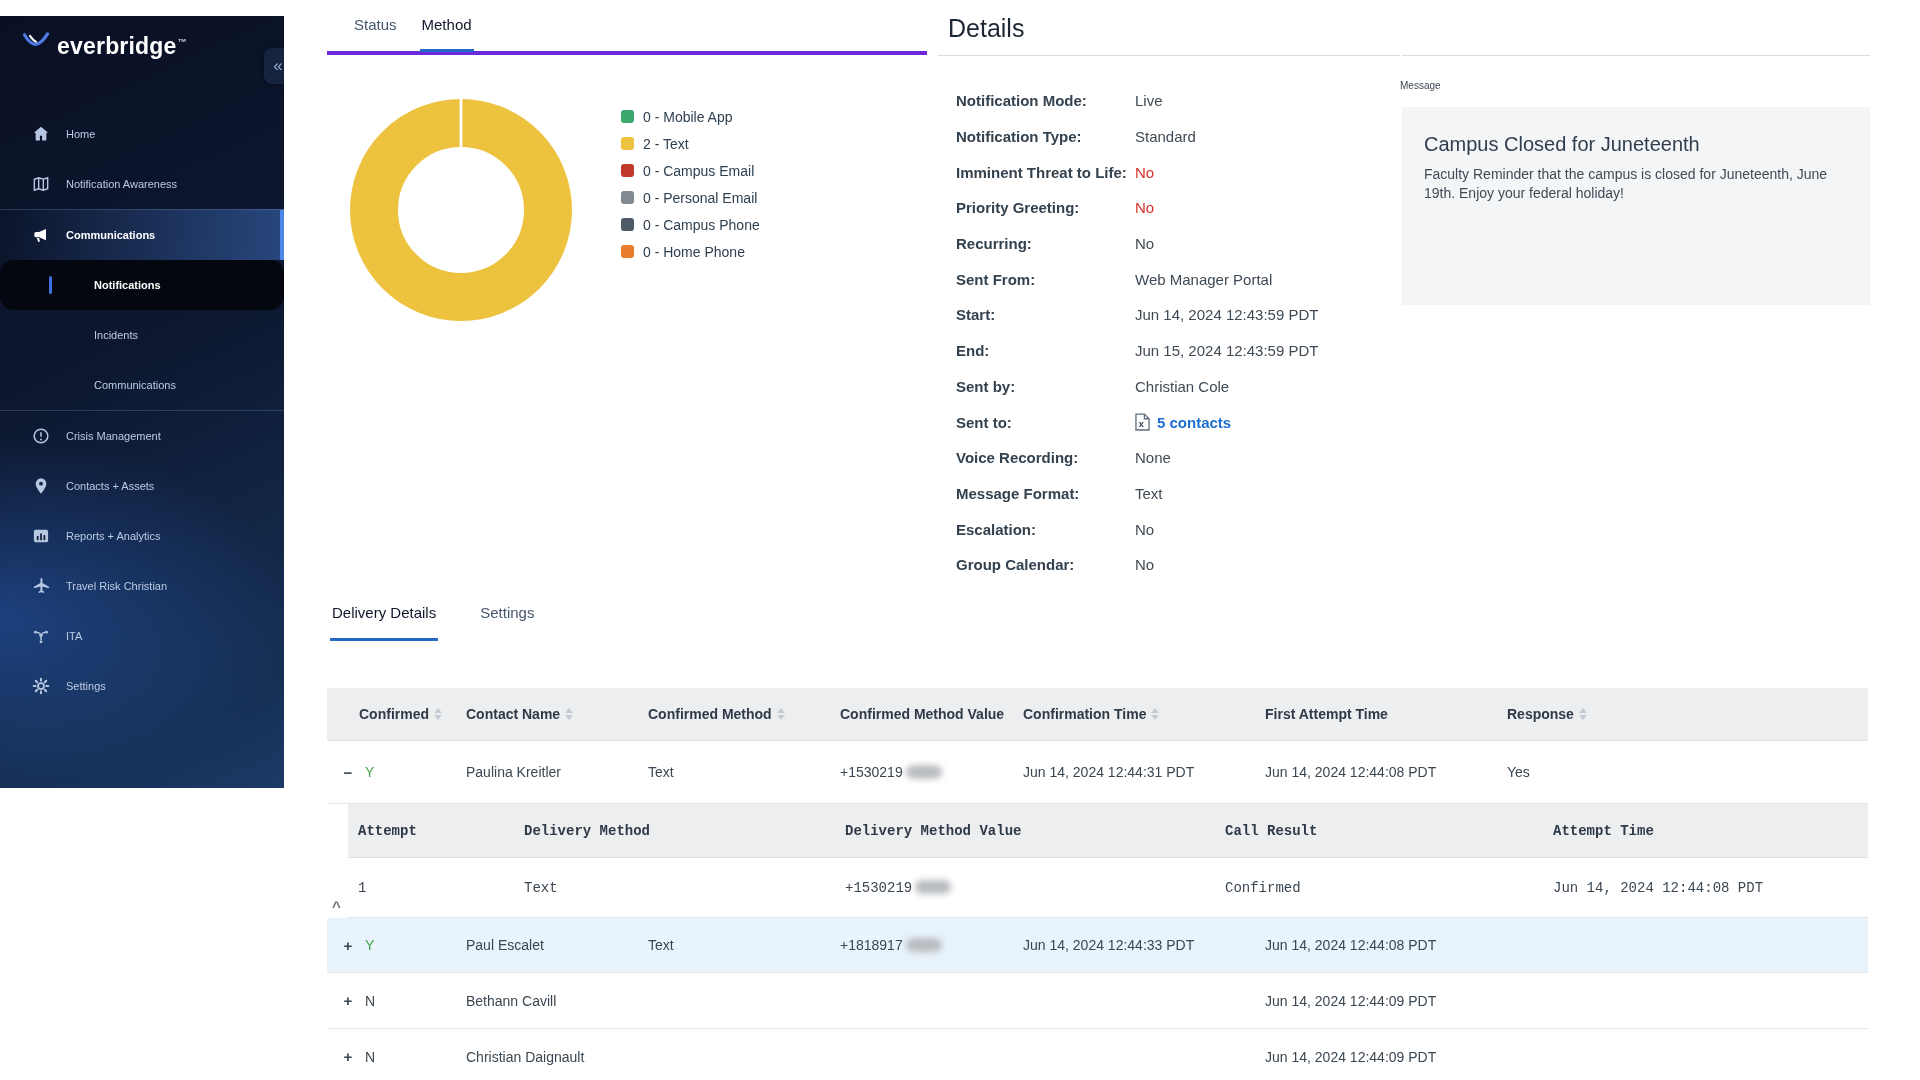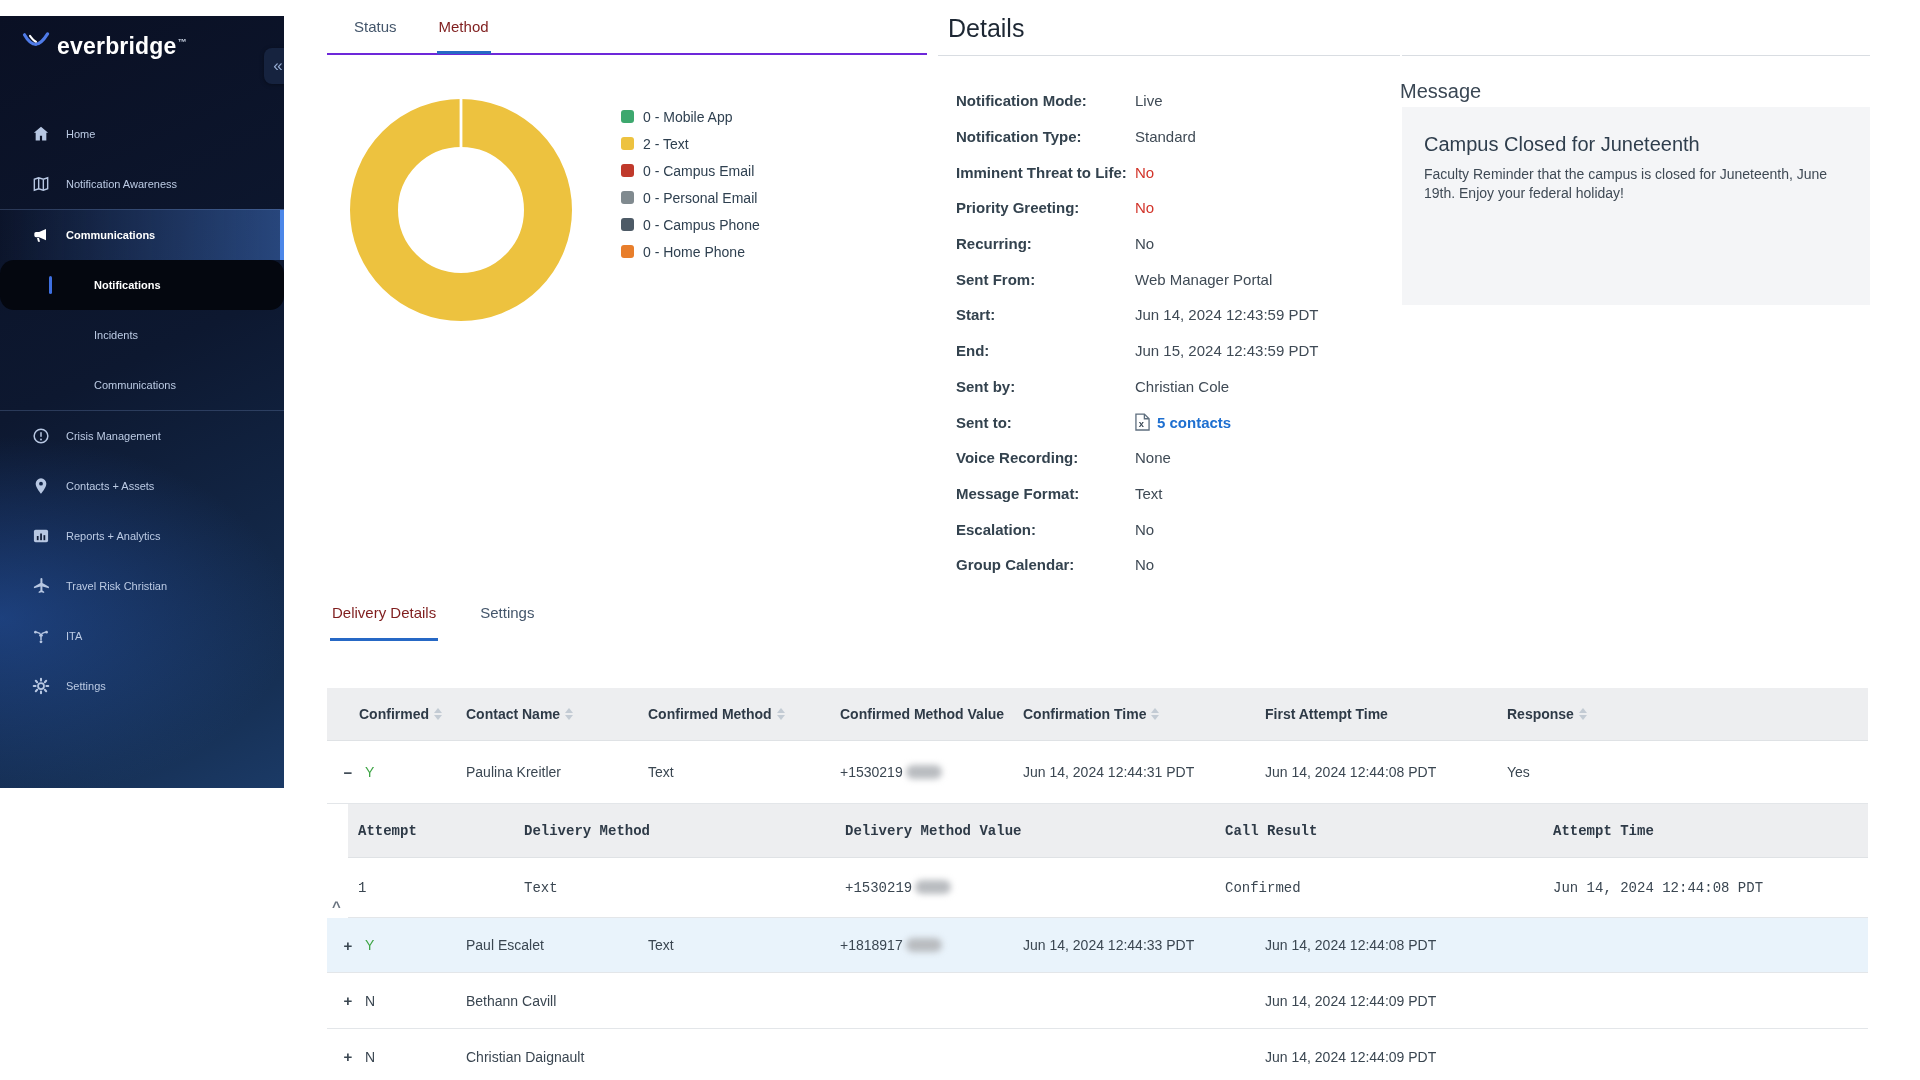--- a/index.html
+++ b/index.html
@@ -30,44 +30,44 @@
     background:#4c86e8;}
   .nav-item.selected{background:#04070f;color:#fff;font-weight:bold;}
   .nav-item.selected::before{content:"";position:absolute;left:49px;top:16px;width:3px;height:18px;
     background:#3e6fe0;border-radius:2px;}
 
   
   .main{position:absolute;left:284px;top:0;width:1636px;height:1080px;background:#fff;}
 
   
   .chart-tabs{position:absolute;left:43px;top:0;width:600px;height:55px;
-    border-bottom:2px solid #6d28d9;display:flex;align-items:flex-end;padding-left:25px;box-sizing:border-box;gap:38px;}
+    border-bottom:4px solid #6d28d9;display:flex;align-items:flex-end;padding-left:25px;box-sizing:border-box;gap:21px;}
   .tab{font-size:15px;color:#44566b;padding:0 2px 16px 2px;cursor:pointer;border-bottom:3px solid transparent;margin-bottom:-1px;}
-  .tab.active{color:#7f1d1d;border-bottom-color:#2668c5;text-align:right;}
+  .tab.active{color:#0f172a;border-bottom-color:#2668c5;text-align:right;}
 
   
   .donut{position:absolute;left:66px;top:99px;}
   .legend{position:absolute;left:321px;top:87px;list-style:none;margin:16px;padding:0;}
   .legend li{display:flex;align-items:center;height:27px;font-size:14px;color:#2f4050;}
   .legend .swatch{width:13px;height:13px;border-radius:3px;margin-right:9px;flex:0 0 13px;}
 
   
   .details-title{position:absolute;left:664px;top:14px;margin:0;font-size:25px;font-weight:normal;color:#1d2733;}
   .hline{position:absolute;height:1px;background:#d9dde2;top:55px;}
   .hline.details{left:654px;width:462px;}
   .hline.message{left:1118px;width:468px;}
   .fields{position:absolute;left:672px;top:83px;width:460px;}
   .field{height:35.7px;display:flex;align-items:center;font-size:15px;}
   .field .flabel{display:inline-block;width:179px;font-weight:bold;color:#33424e;flex:0 0 179px;}
   .field .fvalue{color:#3f4a55;display:inline-flex;align-items:center;gap:7px;}
   .field .fvalue.red{color:#d2342a;}
   .field .fvalue.link{color:#1e6fd0;font-weight:bold;cursor:pointer;}
 
   
-  .msg-label{position:absolute;left:1116px;top:80px;font-size:20px;color:#3a4754;}
+  .msg-label{position:absolute;left:1116px;top:80px;font-size:10px;color:#3a4754;}
   .msg-card{position:absolute;left:1118px;top:107px;width:468px;height:198px;background:#f4f5f7;box-sizing:border-box;padding:26px 20px 0 22px;}
   .msg-title{margin:0;font-size:20px;font-weight:normal;color:#2f3e4d;}
   .msg-body{margin:9px 0 0 0;font-size:14px;line-height:19px;color:#3f4a55;}
 
   
   .delivery-tabs{position:absolute;left:43px;top:604px;display:flex;gap:40px;padding-left:3px;}
   .delivery-tabs .tab{padding-bottom:17px;}
 
   
   .dtable{position:absolute;left:43px;top:688px;width:1541px;font-size:14px;}

